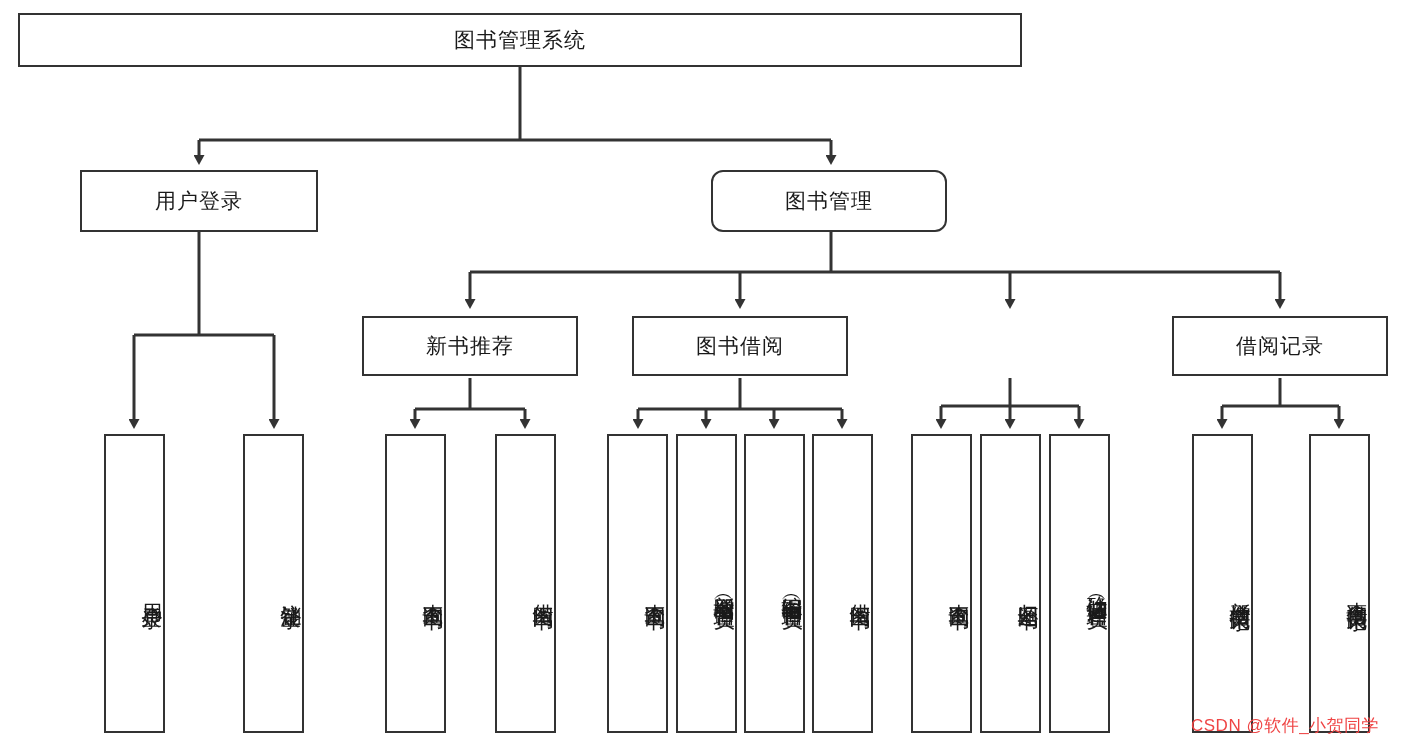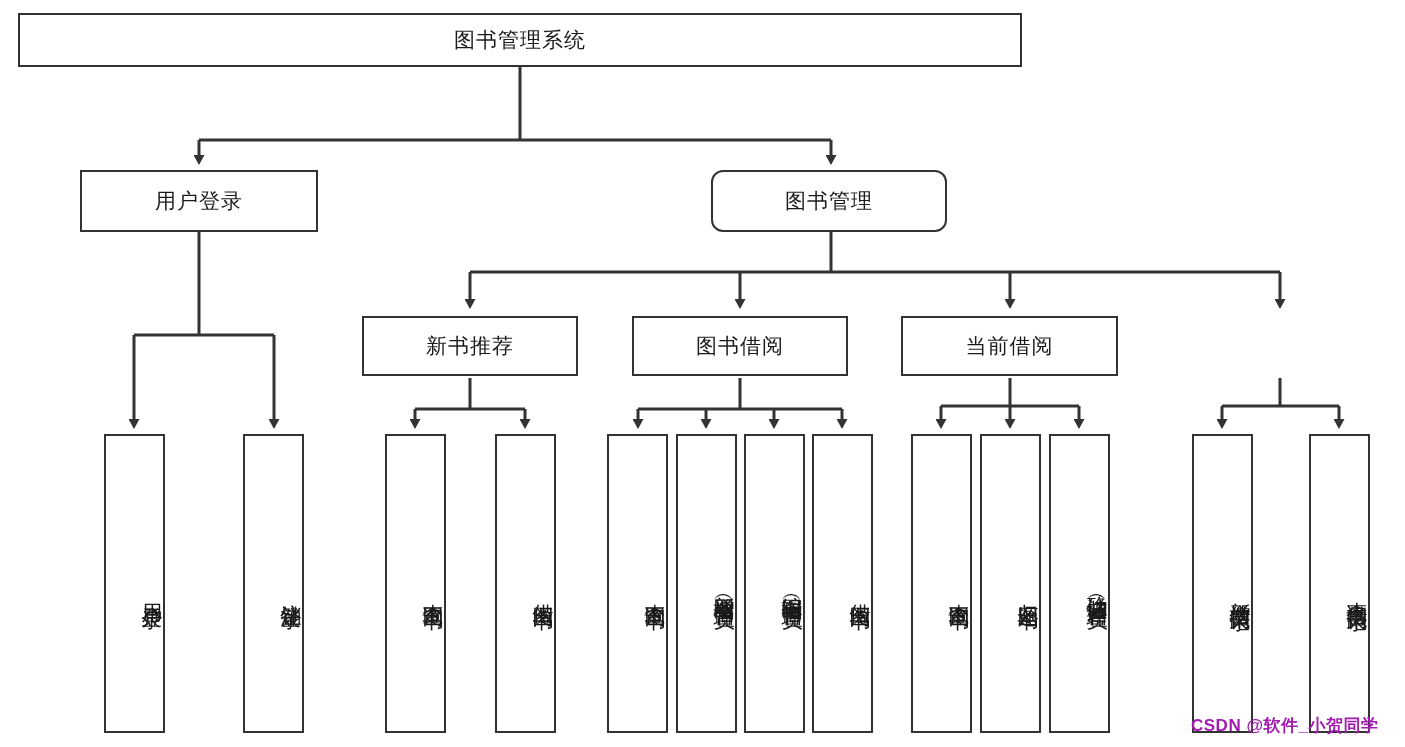--- a/index.html
+++ b/index.html
@@ -51,25 +51,24 @@
     line-height: 1.05;
   }
   .node .lbl {
     white-space: nowrap;
   }
   #watermark {
     position: absolute;
     left: 1191px;
     top: 714px;
     font-size: 17px;
-    color: #a21caf;
+    color: #ef4444;
     z-index: 5;
     white-space: nowrap;
     letter-spacing: 0.5px;
-    font-weight: bold;
   }
 </style>
 </head>
 <body>
 
 <div id="canvas">
 
   <svg id="edges" viewBox="0 0 1405 747" xmlns="http://www.w3.org/2000/svg">
     <defs>
       <marker id="arrow" markerWidth="10" markerHeight="11" refX="1" refY="5.5" orient="auto" markerUnits="userSpaceOnUse">
@@ -130,22 +129,22 @@
   <div class="node h" style="left:711px; top:170px; width:236px; height:62px;border-radius:12px;">
     <span class="lbl">图书管理</span>
   </div>
 
   <div class="node h" style="left:362px; top:316px; width:216px; height:60px;align-items:center;">
     <span class="lbl">新书推荐</span>
   </div>
   <div class="node h" style="left:632px; top:316px; width:216px; height:60px;">
     <span class="lbl">图书借阅</span>
   </div>
-  <div class="node h" style="left:901px; top:316px; width:217px; height:60px;">
-    <span class="lbl">当前借阅</span>
+  <div class="node h" style="left:1172px; top:316px; width:216px; height:60px;">
+    <span class="lbl">借阅记录</span>
   </div>
 
   <div class="node v" style="left:104px; top:434px; width:61px; height:299px;">
     <span class="lbl">用户登录</span>
   </div>
   <div class="node v" style="left:243px; top:434px; width:61px; height:299px;">
     <span class="lbl">注销登录</span>
   </div>
 
   <div class="node v" style="left:385px; top:434px; width:61px; height:299px;">

